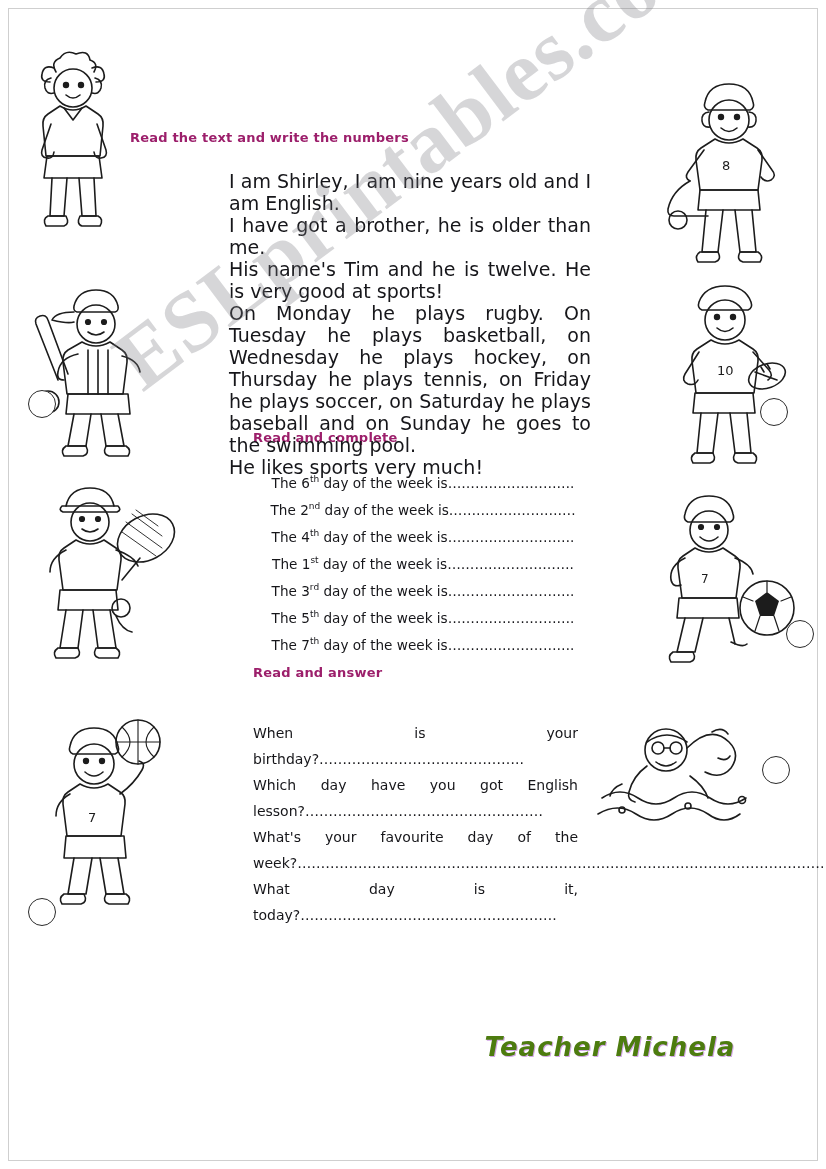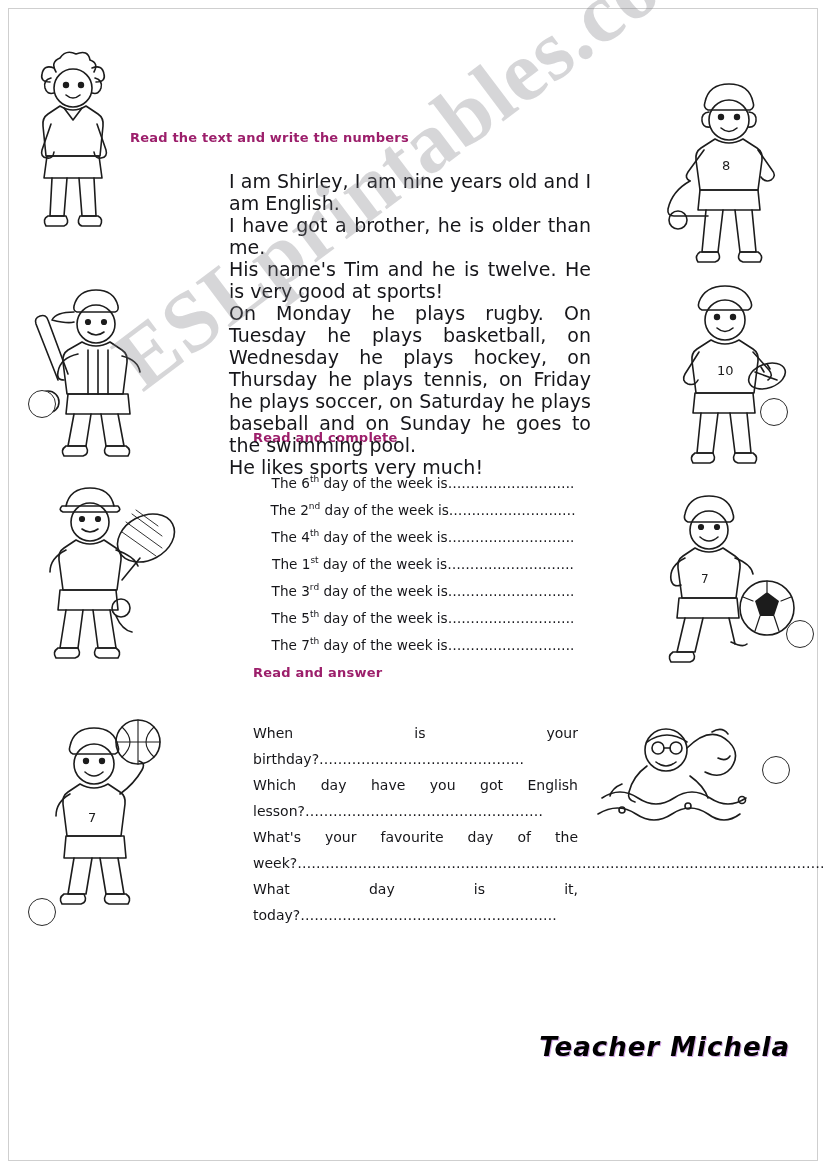--- a/index.html
+++ b/index.html
@@ -41,27 +41,27 @@
     letter-spacing: 1px;
     color: #2a35d8;
     text-shadow: 1px 1px 0 #8f98ff;
   }
 
   .footer-title {
     position: absolute;
     left: 430px;
     top: 1032px;
     width: 360px;
-    text-align: right;
+    text-align: center;
     font-family: "DejaVu Sans", sans-serif;
     font-size: 26px;
     font-weight: bold;
     font-style: italic;
     letter-spacing: 1px;
-    color: #000000;
+    color: #4d7c0f;
     text-shadow: 1px 1px 0 #d2a7e6;
   }
 
   
   .heading {
     position: absolute;
     font-family: "DejaVu Sans", sans-serif;
     font-size: 13px;
     font-weight: bold;
     color: #9c1f6b;

